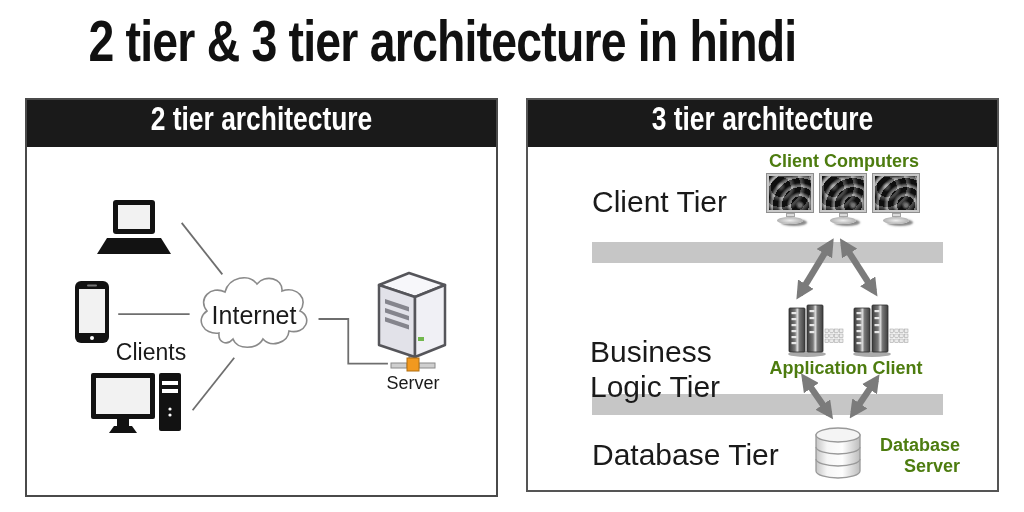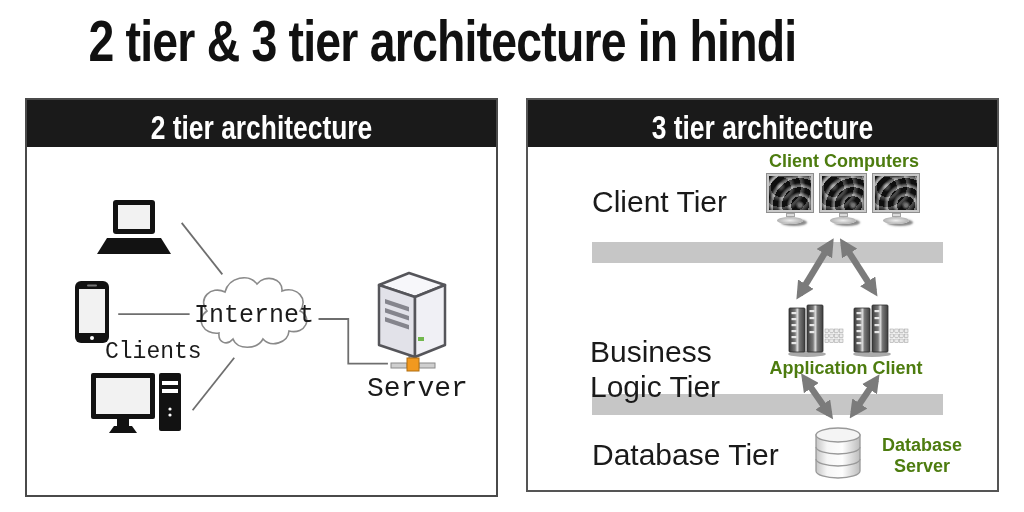--- a/index.html
+++ b/index.html
@@ -13,50 +13,50 @@
   .stage{position:relative;width:1024px;height:512px;background:#fff}
 
   .main-title{position:absolute;top:4px;left:0;width:859px;text-align:center;
     font-size:58px;font-weight:bold;color:var(--title-text);letter-spacing:-1px;line-height:74px;}
   .condensed{display:inline-block;transform:scaleX(.8);transform-origin:center;white-space:nowrap;}
 
   .panel{position:absolute;top:98px;background:#fff;border:2px solid var(--panel-border);}
   .panel-left{left:25px;width:473px;height:399px;}
   .panel-right{left:526px;width:473px;height:394px;border-color:#555;}
   .panel-header{height:47px;background:var(--header-bg);color:var(--header-text);
-    display:flex;align-items:flex-end;justify-content:center;font-size:33px;font-weight:bold;}
+    display:flex;align-items:flex-start;justify-content:center;font-size:33px;font-weight:bold;}
   .panel-body{position:relative;width:100%;height:calc(100% - 47px);background:#fff;}
 
   .abs{position:absolute;}
-  .djv{font-family:Liberation Mono, monospace;}
+  .djv{font-family:Liberation Sans, sans-serif;}
   .diagram-label{color:var(--label-text);font-size:24px;text-align:center;}
 
   
   .lines{position:absolute;left:0;top:0;width:100%;height:100%;}
   .lines line,.lines polyline{stroke:var(--line);stroke-width:1.8;fill:none;}
   .cloud-wrap{left:162px;top:124px;width:130px;height:88px;}
   .cloud-text{position:absolute;left:0;top:30px;width:100%;text-align:center;font-size:25px;color:#1b1b1b;}
   .laptop-wrap{left:70px;top:53px;width:74px;height:62px;}
   .phone-wrap{left:48px;top:134px;width:34px;height:62px;}
   .desktop-wrap{left:64px;top:226px;width:92px;height:60px;}
   .clients-label{left:78px;top:192px;width:92px;font-size:23px;}
   .server-wrap{left:348px;top:108px;width:74px;height:118px;}
-  .server-label{left:340px;top:226px;width:92px;font-size:28px;}
+  .server-label{left:340px;top:226px;width:92px;font-size:18px;}
 
   
   .tier-bar{position:absolute;left:64px;width:351px;height:21px;background:var(--tier-bar);}
   .bar1{top:95px;} .bar2{top:247px;}
   .tier-label{position:absolute;font-size:30px;color:var(--label-text);line-height:1.18;}
   .client-tier-label{left:64px;top:37px;}
   .business-tier-label{left:62px;top:155px;width:200px;margin-top:32px;}
   .database-tier-label{left:64px;top:290px;}
   .node-label{position:absolute;font-size:18px;font-weight:bold;color:#4d7c0f;text-align:center;line-height:1.15;}
   .client-computers-label{left:228px;top:4px;width:176px;}
   .app-server-label{left:238px;top:211px;width:160px;}
-  .db-server-label{left:340px;top:288px;width:92px;text-align:center;margin-left:8px;}
+  .db-server-label{left:340px;top:288px;width:92px;text-align:right;}
 
   .monitor{position:absolute;top:27px;width:46px;}
   .m1{left:239px;} .m2{left:292px;} .m3{left:345px;}
   .monitor-screen{width:46px;height:38px;border:2px solid #c9c9c9;box-shadow:0 0 0 1px #8f8f8f;
     background:
       repeating-radial-gradient(circle at 74% 86%, rgba(190,190,190,.55) 0 1.5px, rgba(8,8,8,.55) 4.5px 9px),
       repeating-radial-gradient(circle at 28% 32%, #969696 0 1.5px, #161616 5px 10px);}
   .monitor-neck{width:9px;height:4px;background:#dcdcdc;border:1px solid #a5a5a5;margin:1px auto 0;}
   .monitor-base{width:26px;height:7px;margin:0 auto;border-radius:50%;
     background:radial-gradient(#eee,#9a9a9a);box-shadow:4px 2px 2px rgba(40,40,40,.55);}

